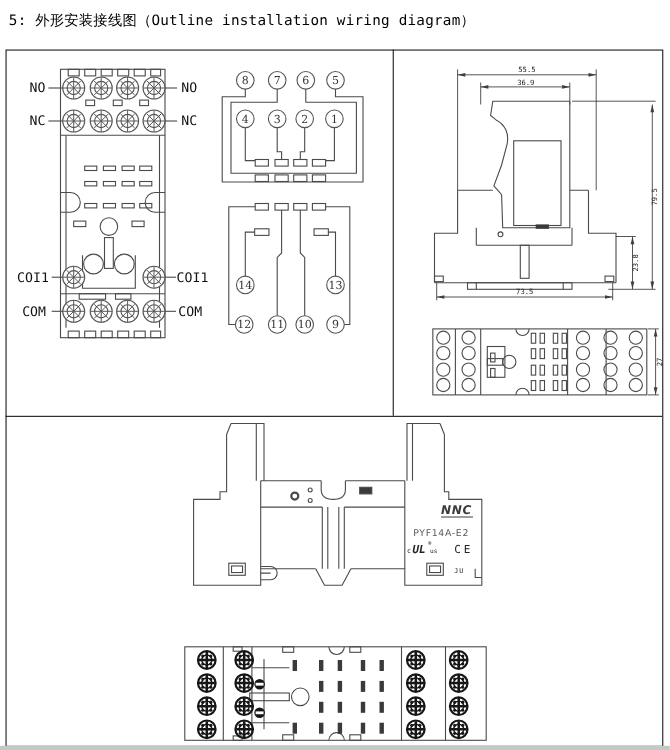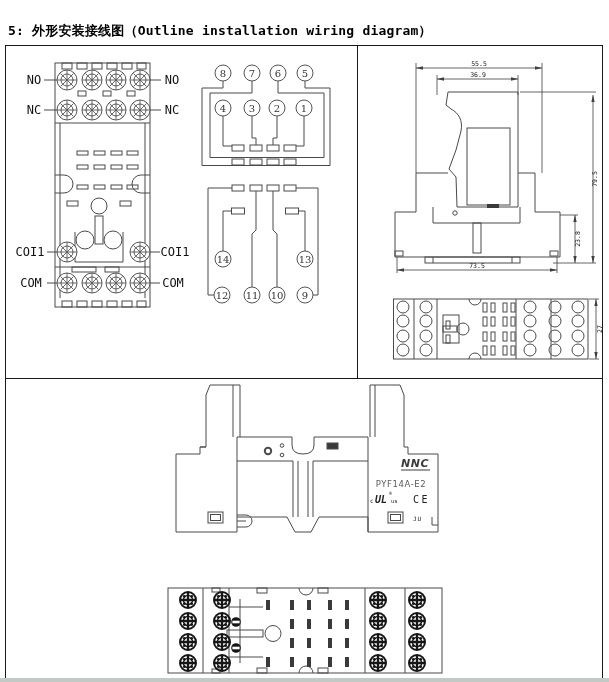--- a/index.html
+++ b/index.html
@@ -1,18 +1,18 @@
 <!DOCTYPE html>
 <html><head>
 <meta charset="utf-8">
 <style>
   html,body{margin:0;padding:0;background:#fff;}
   #page{position:relative;width:609px;height:682px;background:#ffffff;overflow:hidden;
         font-family:"DejaVu Sans Mono", monospace;}
-  .title{position:absolute;left:8px;top:22px;font-size:13px;font-weight:bold;color:#000;
+  .title{position:absolute;left:8px;top:10px;font-size:13px;font-weight:normal;color:#000;
          font-family:"DejaVu Sans Mono","DejaVu Sans",monospace;letter-spacing:0.2px;white-space:nowrap;}
   .frame{position:absolute;left:5px;top:45px;width:596px;height:632px;border:1.6px solid #1a1a1a;}
   .vdiv{position:absolute;left:357px;top:45px;width:0;height:333px;border-left:1.6px solid #1a1a1a;}
   .hdiv{position:absolute;left:5px;top:378px;width:597px;height:0;border-top:1.6px solid #1a1a1a;}
   .scanline{position:absolute;left:0;top:678px;width:609px;height:4px;background:#c3c9c5;}
   svg{position:absolute;overflow:visible;}
   svg text{font-family:"DejaVu Sans Mono",monospace;fill:#222;}
   .cadline{stroke:#4a4a4a;stroke-width:1;fill:none;}
   .dimline{stroke:#3f3f3f;stroke-width:0.8;fill:none;}
   .dimtxt{font-size:6.5px;fill:#222;}

